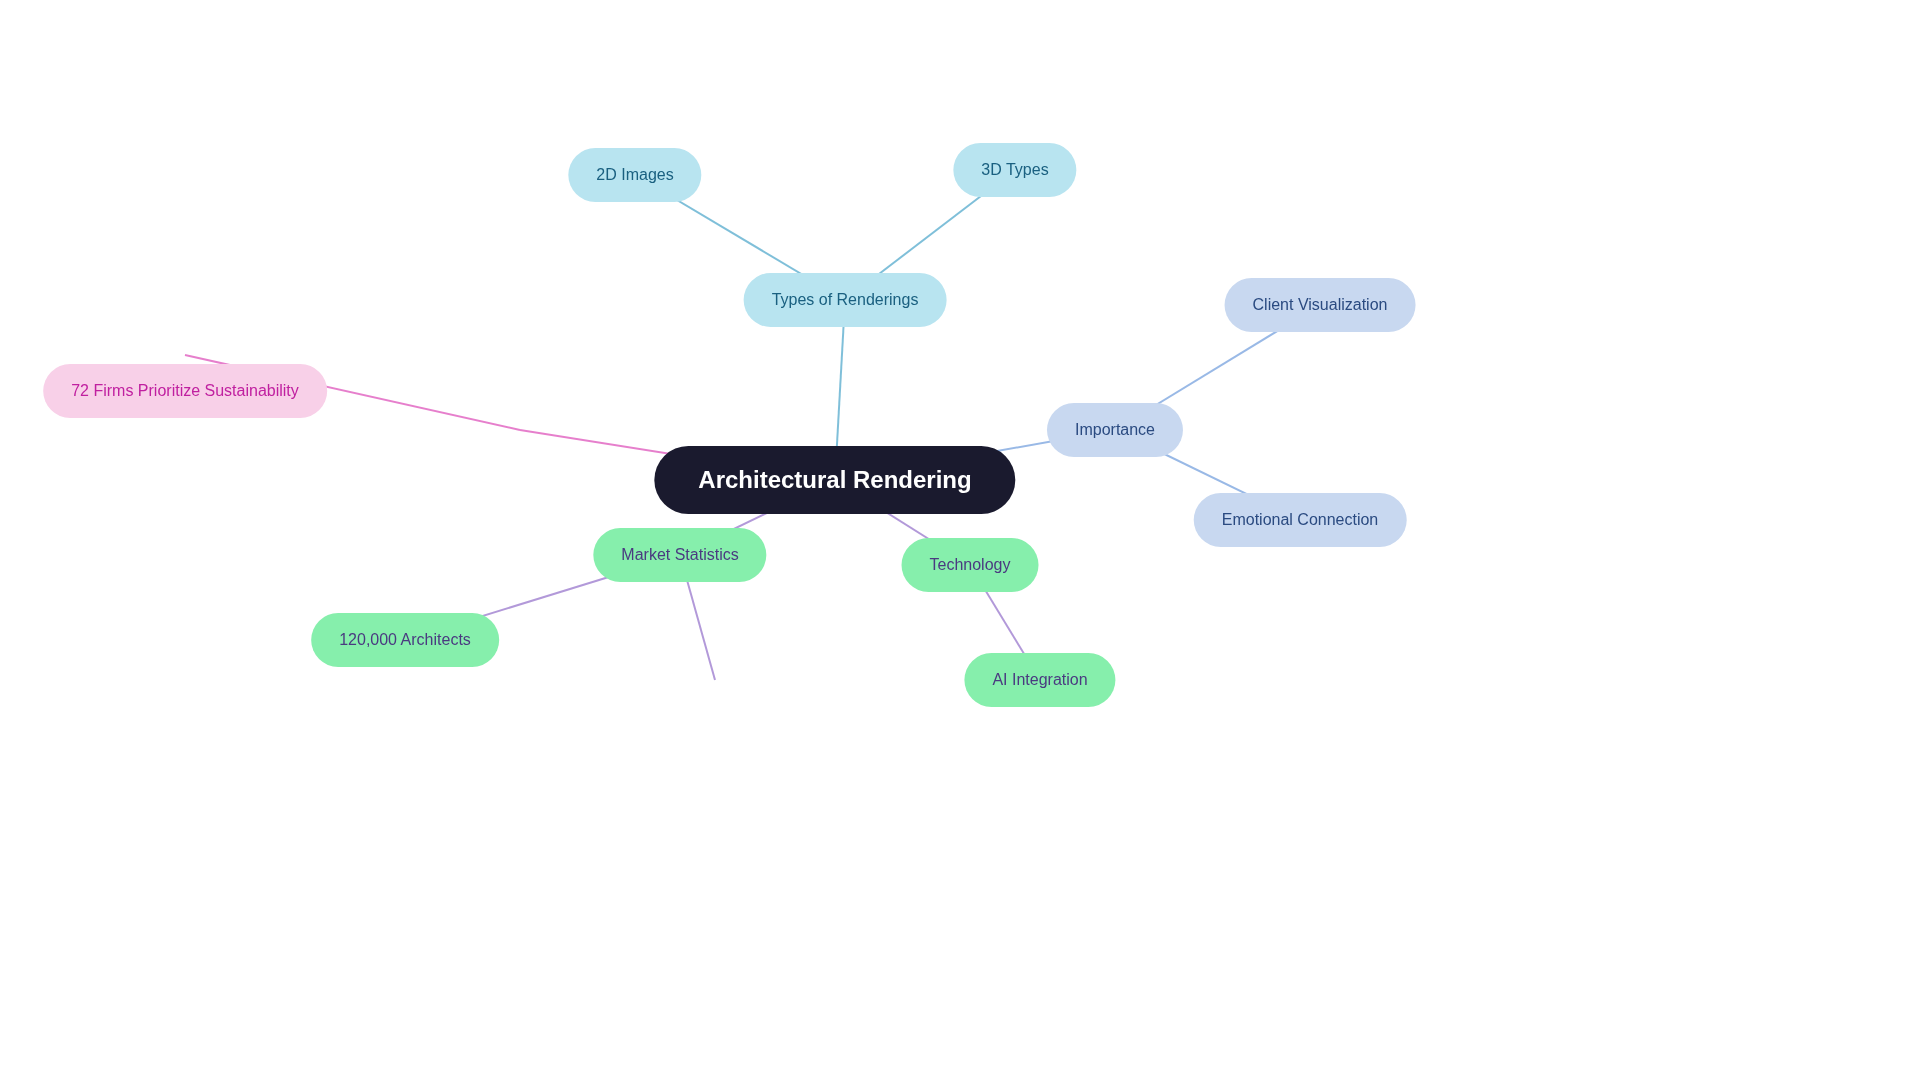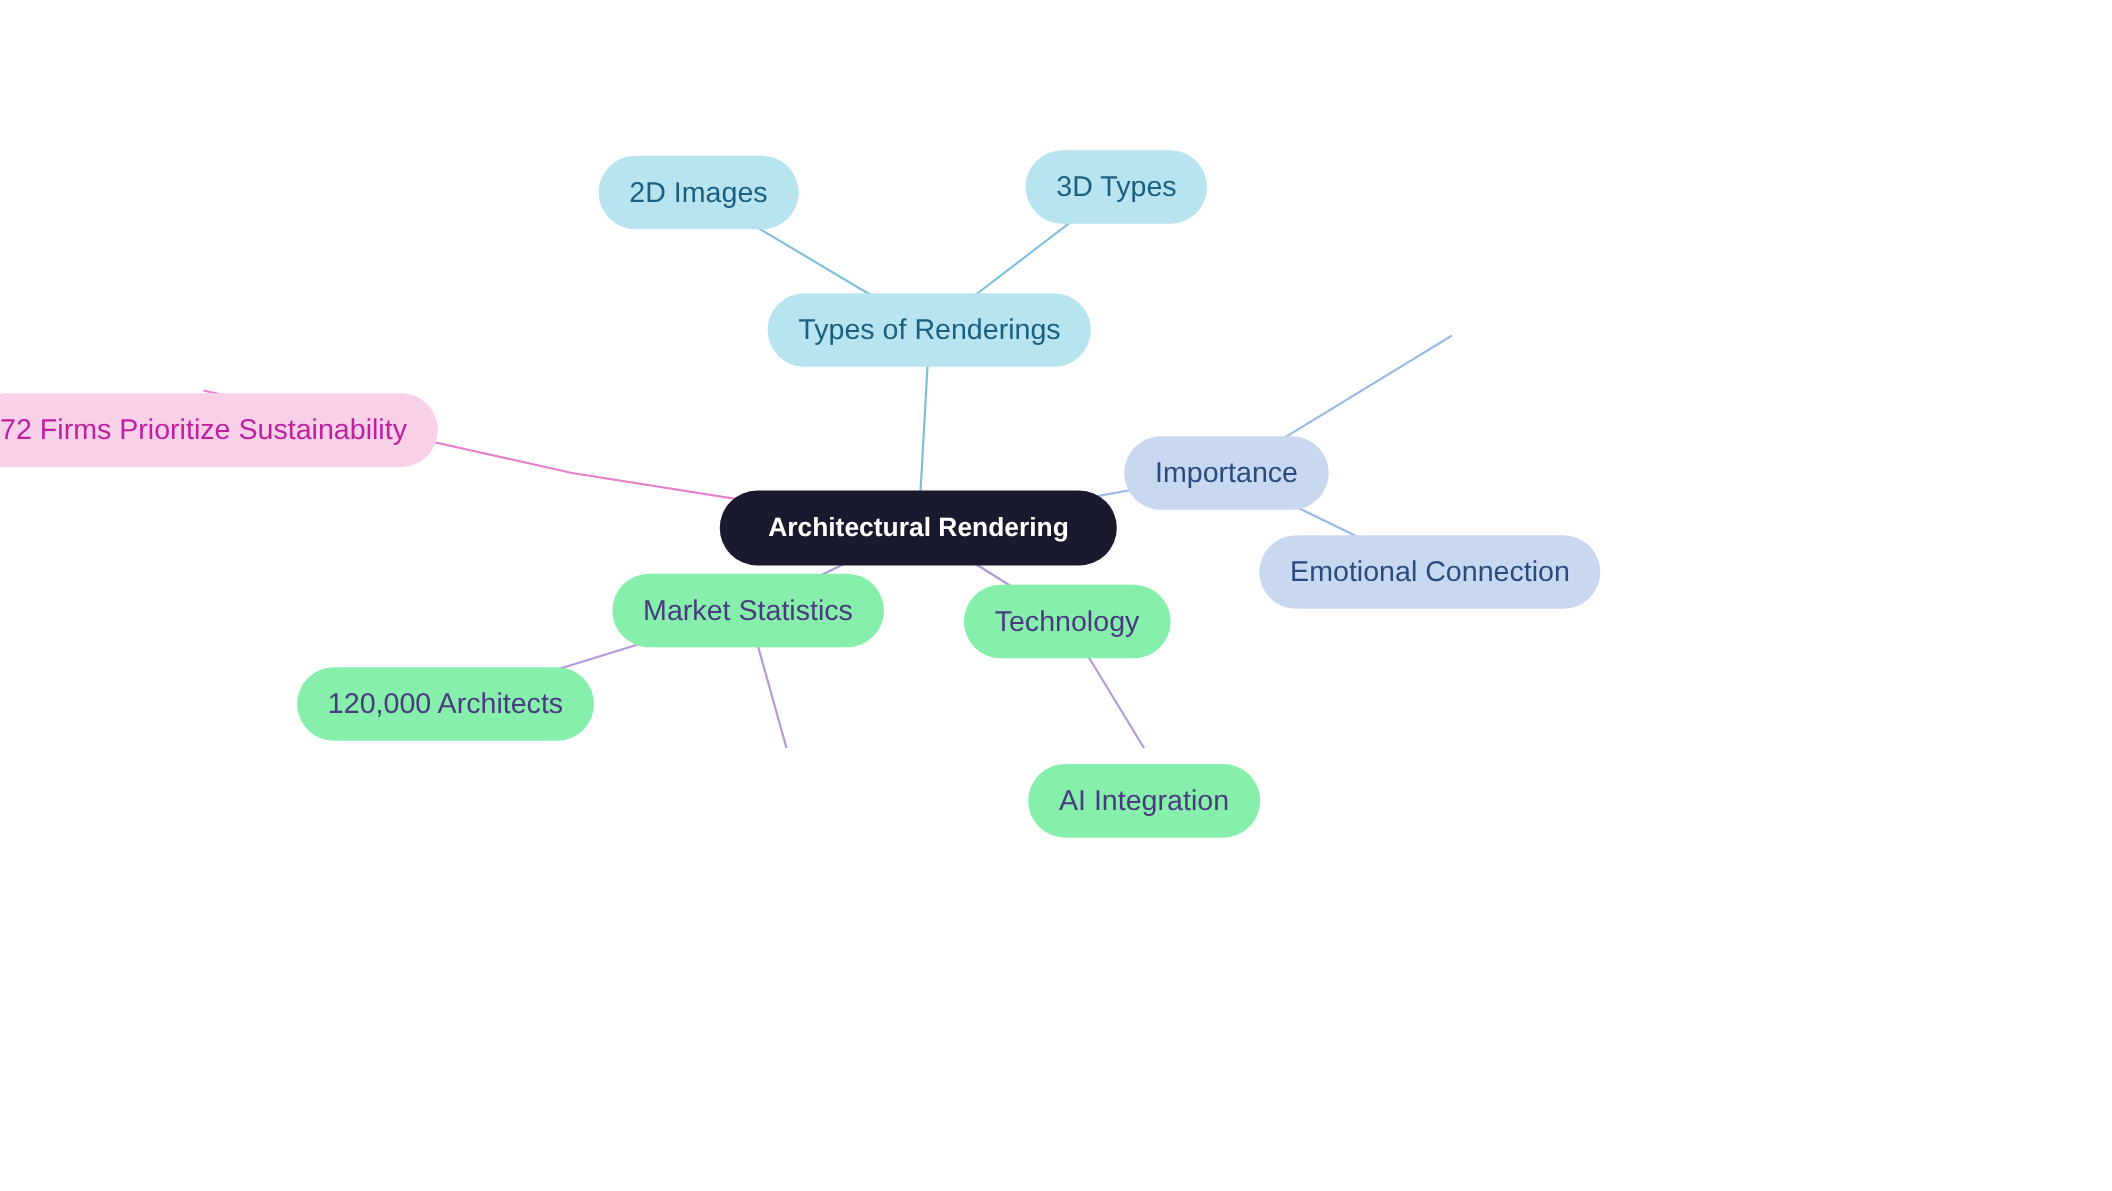--- a/index.html
+++ b/index.html
@@ -23,21 +23,21 @@
       height: 1083px;
       pointer-events: none;
     }
     .node {
       position: absolute;
       border-radius: 50px;
       display: flex;
       align-items: center;
       justify-content: center;
       text-align: center;
-      font-size: 26px;
+      font-size: 16px;
       font-weight: 500;
       white-space: nowrap;
       padding: 18px 28px;
       transform: translate(-50%, -50%);
     }
     .node-center {
       background: #1a1a2e;
       color: #ffffff;
       font-size: 24px;
       font-weight: 600;
@@ -87,16 +87,17 @@
       <line x1="970" y1="565" x2="1040" y2="680" stroke="#a080d0" stroke-width="2" opacity="0.8"></line>
     </svg>
 <div class="node node-blue" style="left: 845px; top: 300px;">Types of Renderings</div>
     <div class="node node-center" style="left: 835px; top: 480px;">Architectural Rendering</div>
     <div class="node node-blue" style="left: 635px; top: 175px;">2D Images</div>
     <div class="node node-blue" style="left: 1015px; top: 170px;">3D Types</div>
     <div class="node node-pink-light" style="left: 185px; top: 355px;">72 Firms Prioritize Sustainability</div>
     <div class="node node-purple" style="left: 680px; top: 555px;">Market Statistics</div>
     <div class="node node-purple" style="left: 405px; top: 640px;">120,000 Architects</div>
     <div class="node node-blue-light" style="left: 1115px; top: 430px;">Importance</div>
+    <div class="node node-blue-light" style="left: 1320px; top: 305px;">Client Visualization</div>
     <div class="node node-blue-light" style="left: 1300px; top: 520px;">Emotional Connection</div>
     <div class="node node-purple" style="left: 970px; top: 565px;">Technology</div>
-    <div class="node node-purple" style="left: 1040px; top: 680px; margin-top: 48px;">AI Integration</div>
+    <div class="node node-purple" style="left: 1040px; top: 680px;">AI Integration</div>
   </div>
 
 </body></html>

